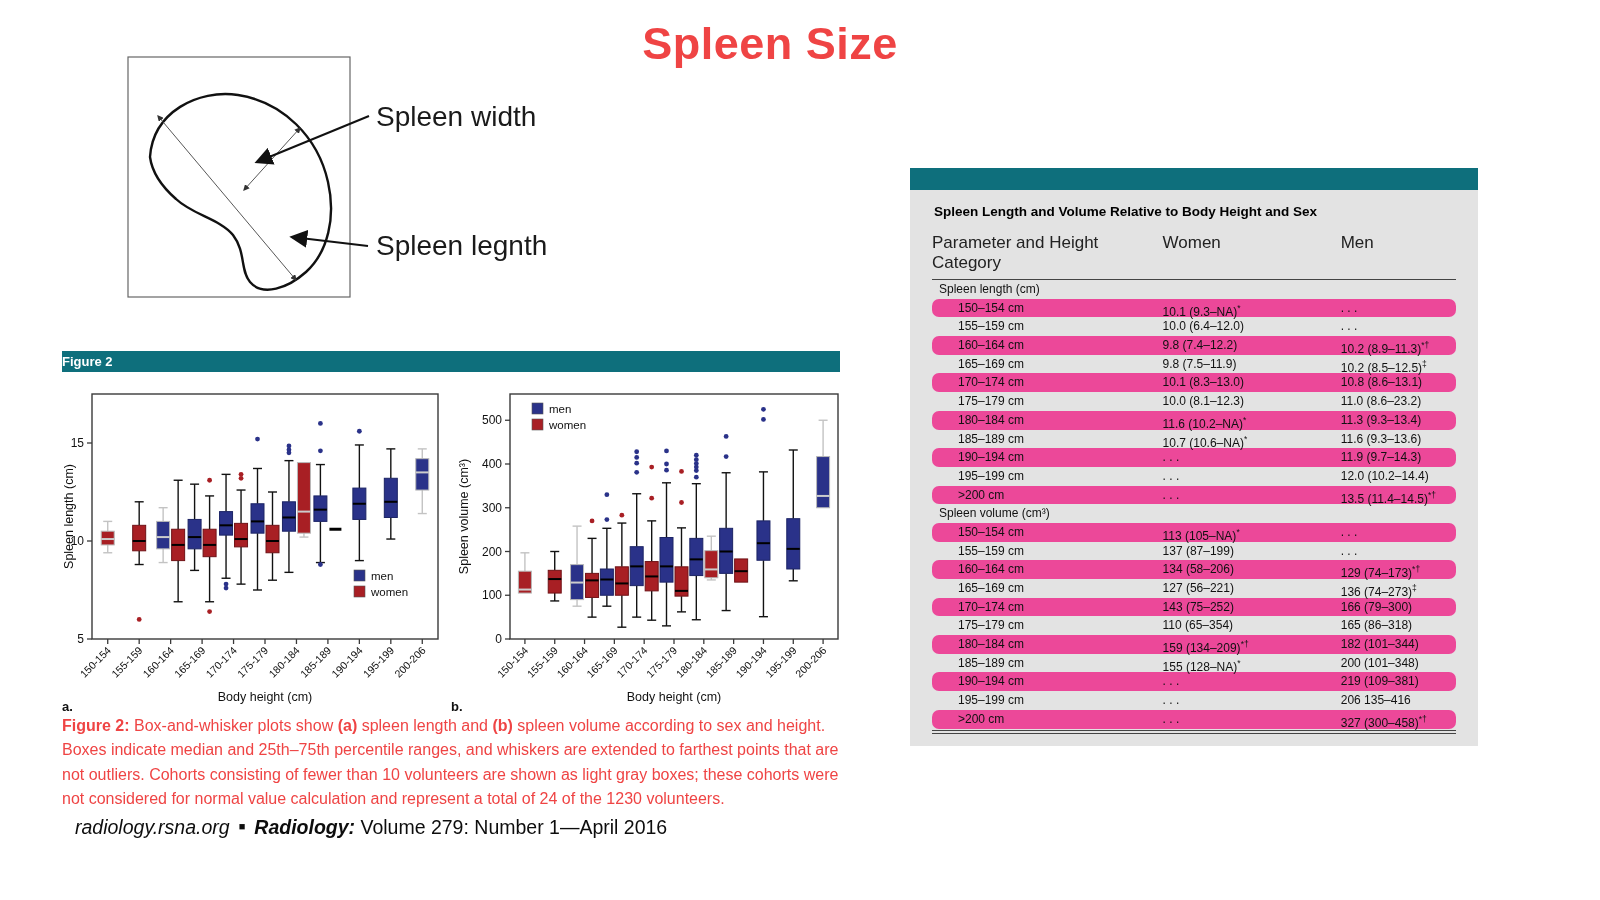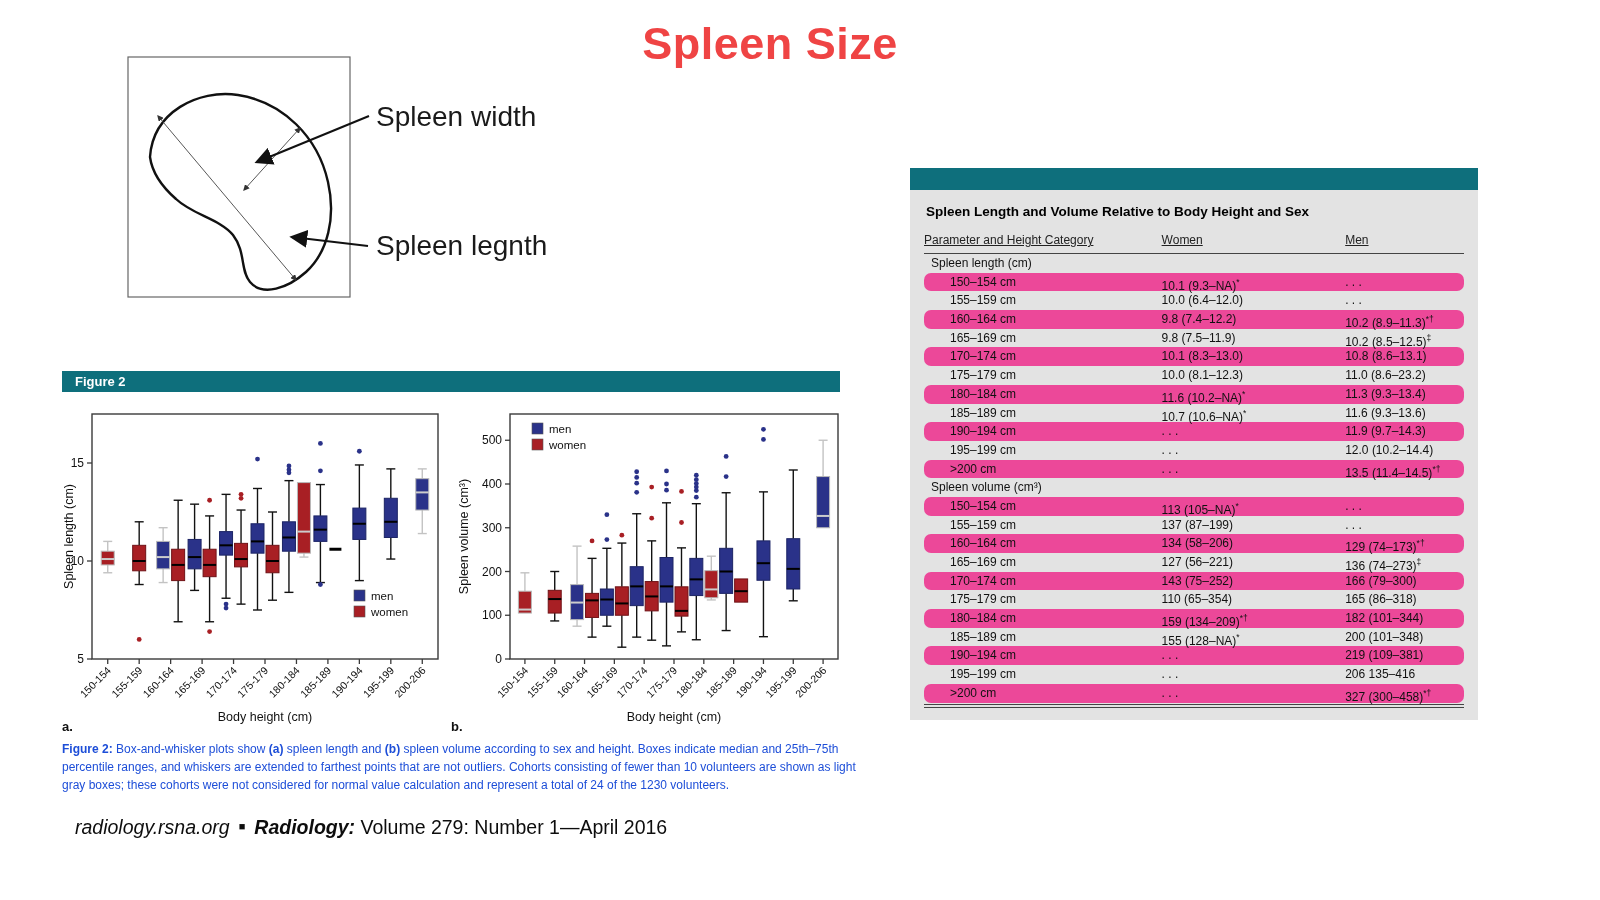--- a/index.html
+++ b/index.html
@@ -12,32 +12,32 @@
     position: absolute; left: 420px; top: 18px; width: 700px;
     text-align: center; font-size: 45px; font-weight: 700; letter-spacing: 0.5px; color:#ef4444;
   }
   
   .diagram-svg { position: absolute; left: 126px; top: 54px; }
   .diagram-label { font-size: 28px; fill:#1a1a1a; font-family:"Liberation Sans",sans-serif; }
   
   .figure-panel { position: absolute; left: 62px; top: 351px; width: 778px; }
   .figure-bar {
     height: 21px; color: #fff; font-weight: 700; font-size: 13px;
-    line-height: 21px; padding-left: 13px; margin-top: 20px;
+    line-height: 21px; 
   }
   .charts { display: flex; margin-top: 2px; }
   .letters { display: flex; margin-top: -10px; }
   .letters div { width: 392px; font-weight: 700; font-size: 13px; }
-  .caption { margin-top: 6px; width: 796px; font-size: 12px; line-height: 1.52; color:#1d4ed8; }
+  .caption { width: 796px; font-size: 16px; line-height: 1.52; color:#ef4444; }
   
   .table-panel { position: absolute; left: 910px; top: 168px; width: 568px; background: #e3e3e3; padding-bottom: 12px; }
   .table-bar { height: 22px; }
-  .table-body { padding: 0 14px; }
+  .table-body { padding: 0 22px; }
   .tbl-title { font-weight: 700; font-size: 13.5px; padding: 14px 2px 11px 2px; color:#000; }
-  .tbl-header { display: flex; font-size: 12px; color: #222; padding: 3px 0 6px 0; border-bottom: 1.5px solid #444; text-decoration: underline; }
+  .tbl-header { display: flex; font-size: 17px; color: #222; padding: 3px 0 6px 0; border-bottom: 1.5px solid #444; }
   .c1 { width: 44%; } .c2 { width: 34%; } .c3 { width: 22%; }
   .trow { display: flex; font-size: 12px; height: 18.7px; line-height: 18.7px; }
   .trow.w { background: #ec4899; border-radius: 7px; }
   .trow .c1.cat { padding-left: 26px; }
   .trow .c1.seclab { padding-left: 7px; }
   .trow sup { font-size: 8.5px; }
   .tbl-rule1 { border-top: 1.5px solid #444; margin-top: 1px; }
   .tbl-rule2 { border-top: 1px solid #444; margin-top: 2.5px; }
   .tbl-note { font-size: 11px; line-height: 1.5; padding: 8px 0 2px 0; color:#141414; }
   

